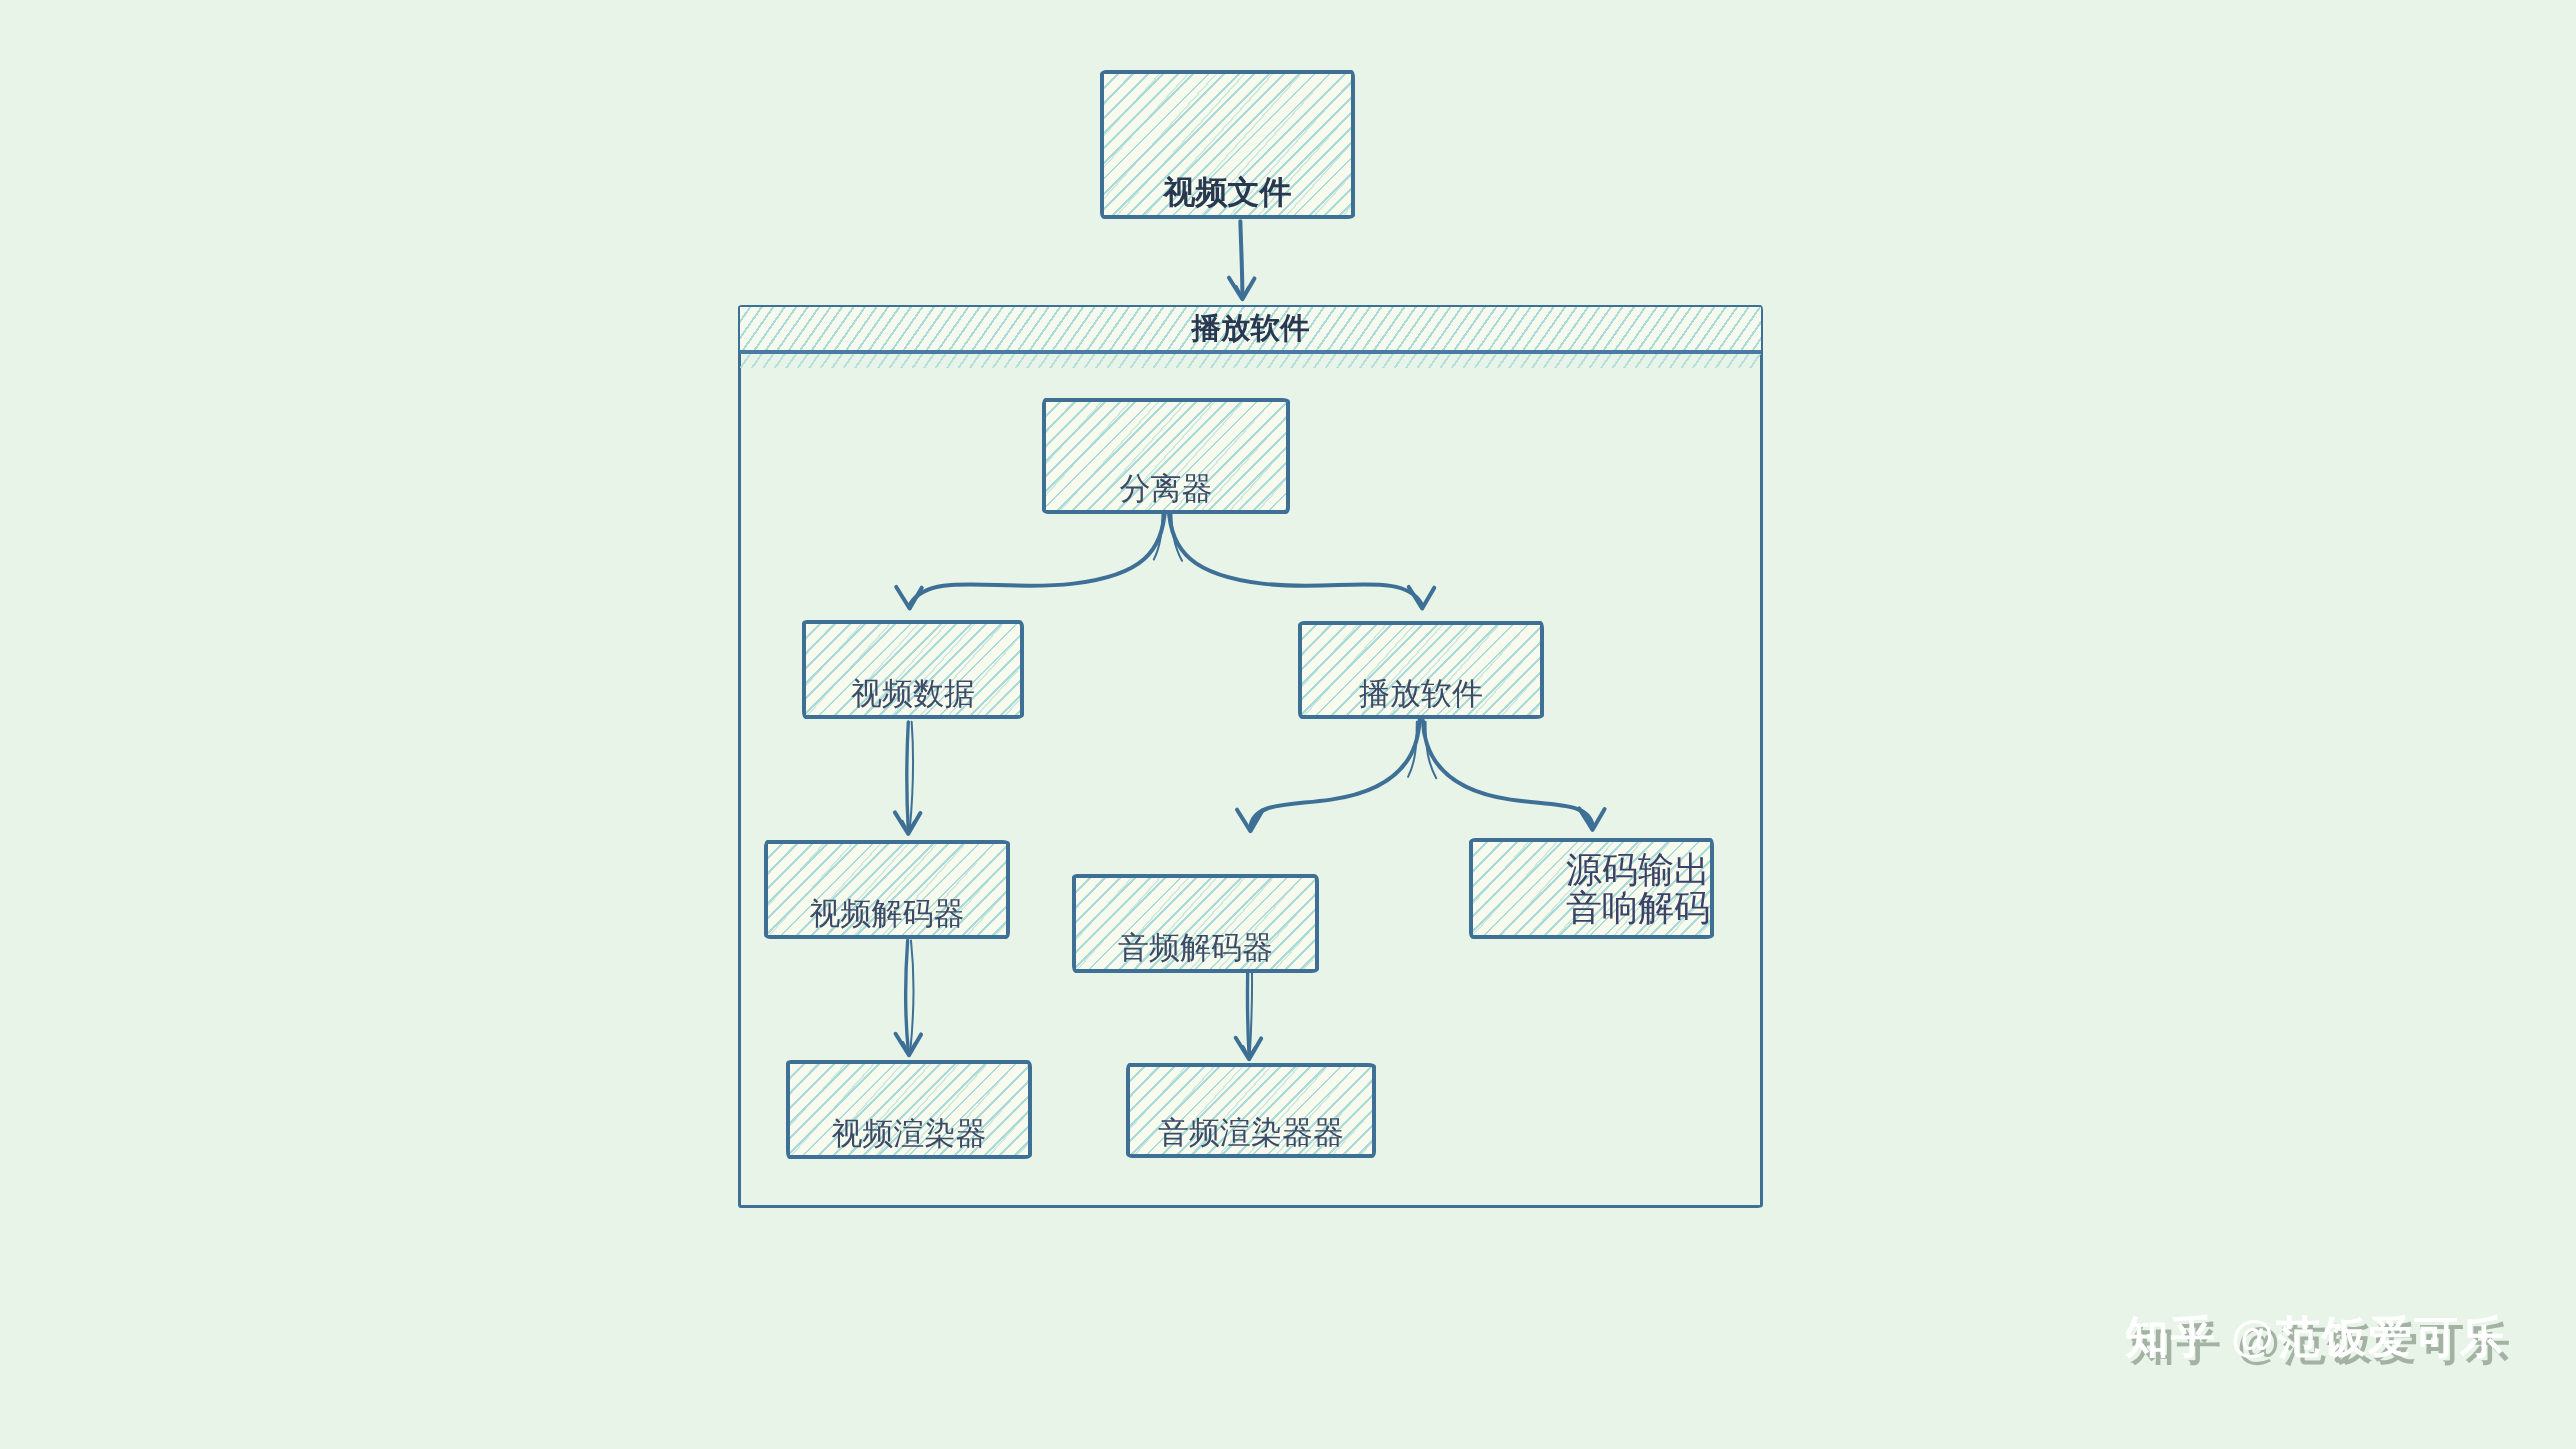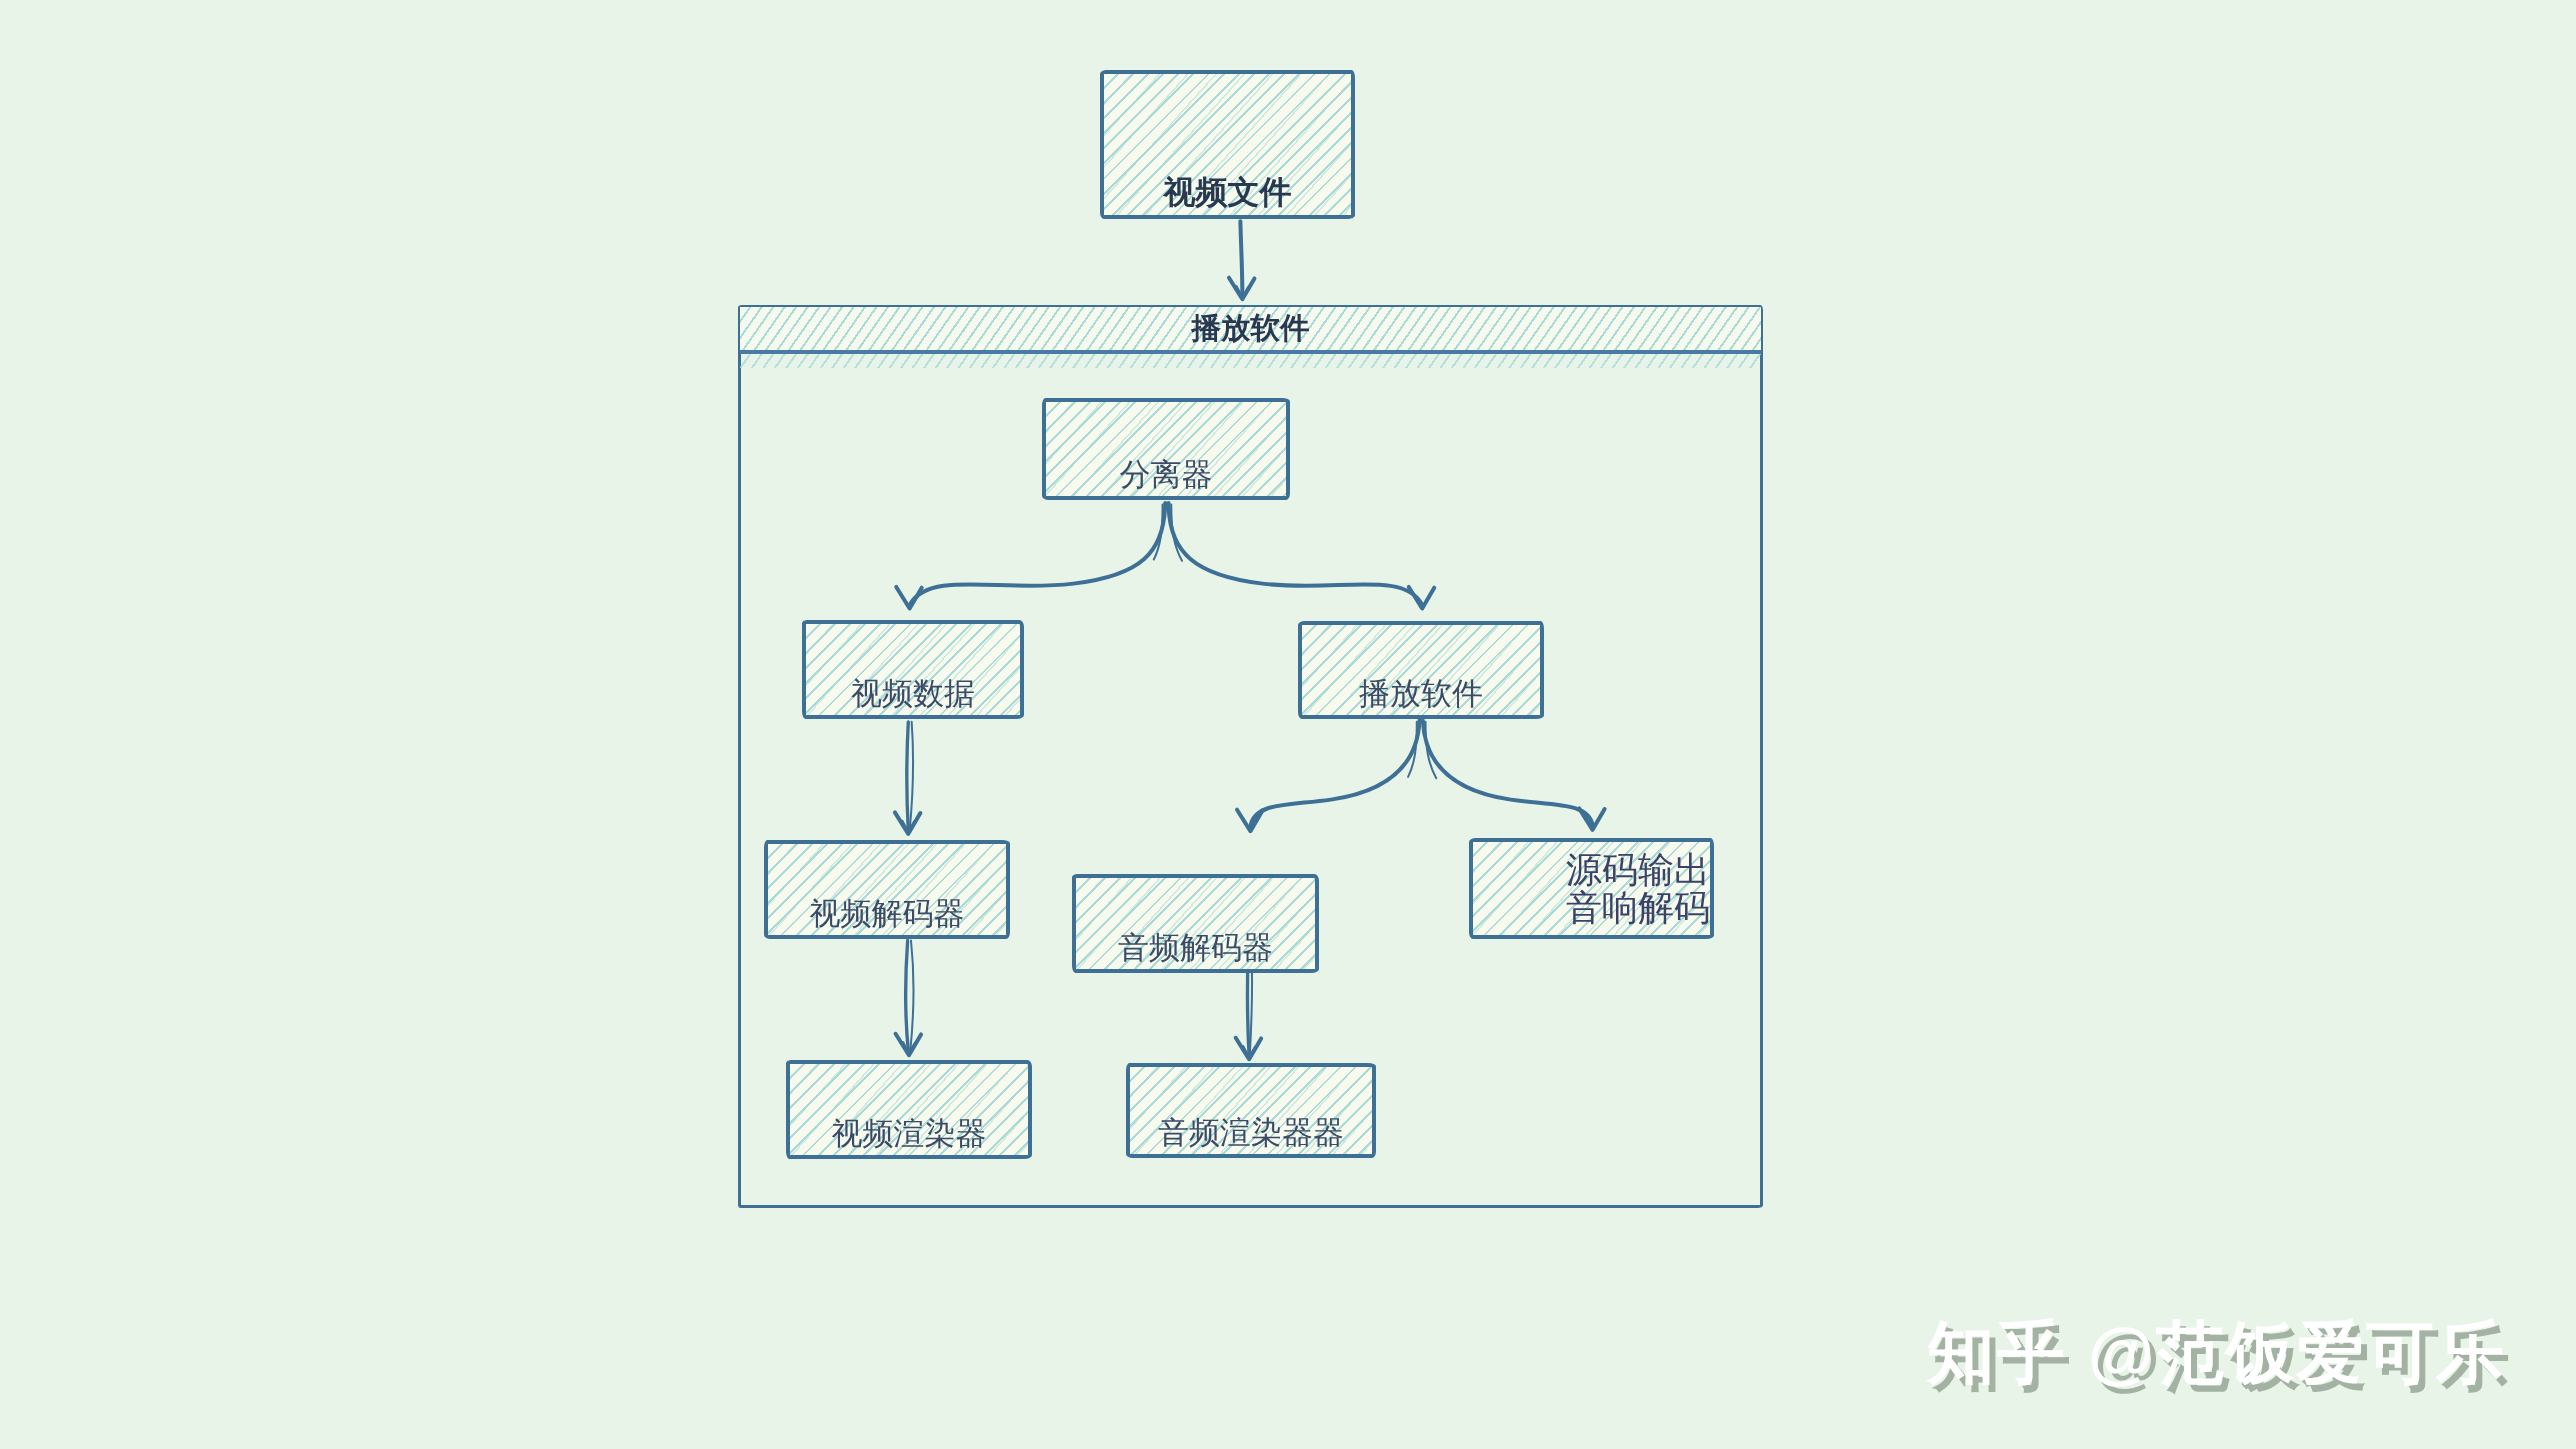--- a/index.html
+++ b/index.html
@@ -81,33 +81,33 @@
       repeating-linear-gradient(125deg, transparent 0px, transparent 7.4px, #a9dbd8 7.4px, #a9dbd8 9.4px);
     border-bottom: 4px solid #4a7ba2;
   }
   .container-header::after {
     content: "";
     position: absolute;
     left: 0; bottom: -17.4px;
     width: 100%; height: 13.4px;
     background-image: repeating-linear-gradient(125deg, transparent 0px, transparent 7.4px, rgba(169,219,216,0.8) 7.4px, rgba(169,219,216,0.8) 9.4px);
   }
-  .splitter       { left: 1042px; top: 398px;  width: 248px; height: 102px; }
+  .splitter       { left: 1042px; top: 398px;  width: 248px; height: 116px; }
   .video-data     { left: 786px; top: 620px;  width: 222px; height: 99px; margin-left: 16px; }
   .audio-data     { left: 1298px; top: 621px;  width: 246px; height: 98px; }
   .video-decoder  { left: 764px; top: 840px; width: 246px; height: 99px; }
   .audio-decoder  { left: 1072px; top: 840px; width: 247px; height: 99px; margin-top: 34px; }
   .source-output  { left: 1469px; top: 838px; width: 245px; height: 101px; font-size: 36px; line-height: 38px; flex-direction: column; color: #3c4166; }
   .video-renderer { left: 786px; top: 1060px; width: 246px; height: 99px; }
   .audio-renderer { left: 1126px; top: 1063px; width: 250px; height: 95px; }
   .watermark {
     position: absolute;
     right: 70px;
     top: 1308px;
-    font-size: 68px;
+    font-size: 44px;
     font-weight: 700;
     letter-spacing: 2px;
     color: #ffffff;
     text-shadow: 6px 7.4px 0 #a4b2a4;
     white-space: nowrap;
   }
 </style>
 </head>
 <body>
 

